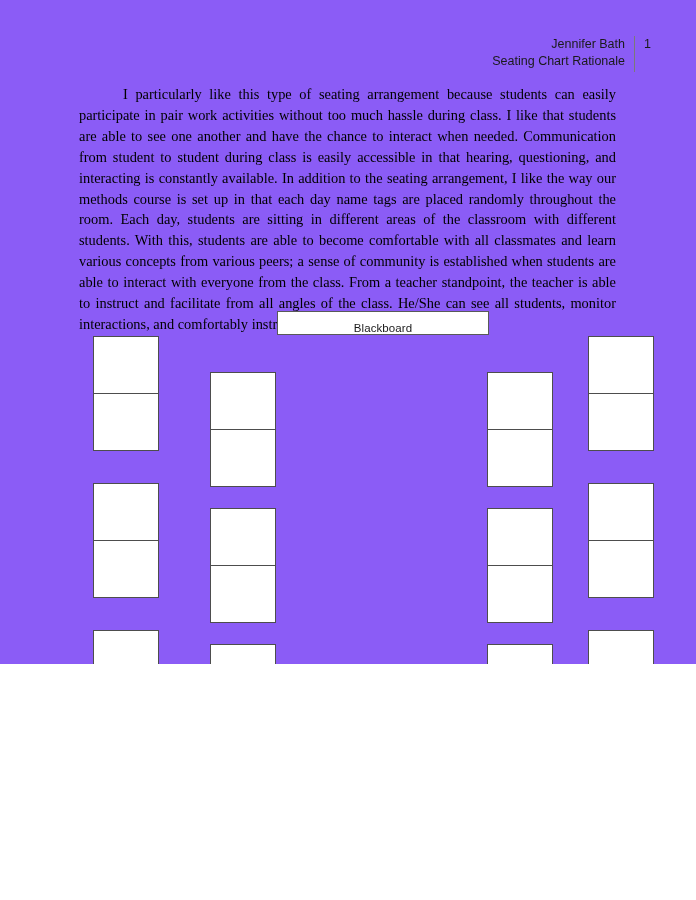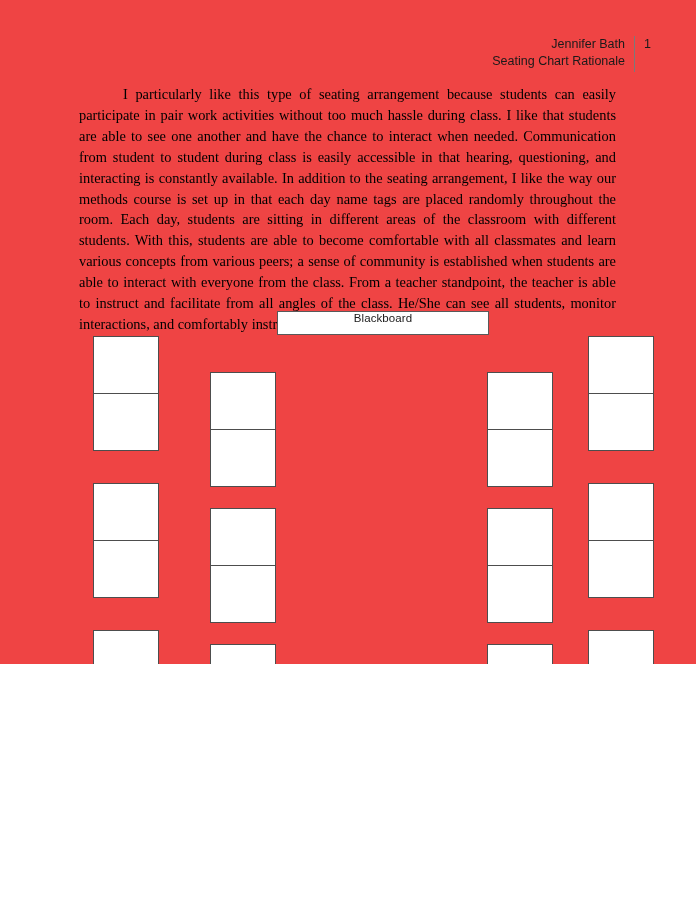--- a/index.html
+++ b/index.html
@@ -6,21 +6,21 @@
   html, body {
     margin: 0;
     padding: 0;
     background: #ffffff;
   }
 
   .page {
     position: relative;
     width: 696px;
     height: 664px;
-    background: #ef4444;
+    background: #8b5cf6;
     overflow: hidden;
     font-family: "Liberation Serif", "DejaVu Serif", serif;
     color: #000000;
   }
 
   
   .header {
     position: absolute;
     top: 36px;
     right: 42px;
@@ -90,21 +90,21 @@
 
   .blackboard {
     position: absolute;
     box-sizing: border-box;
     border: 1px solid #595959;
     background: #ffffff;
     font-family: "Liberation Sans", "DejaVu Sans", sans-serif;
     font-size: 11.5px;
     color: #1a1a1a;
     display: flex;
-    align-items: flex-start;
+    align-items: flex-end;
     justify-content: center;
     letter-spacing: 0.1px;
   }
 
   .desk-unit {
     position: absolute;
     box-sizing: border-box;
     width: 66px;
     height: 115px;
     border: 1px solid #4d4d4d;

